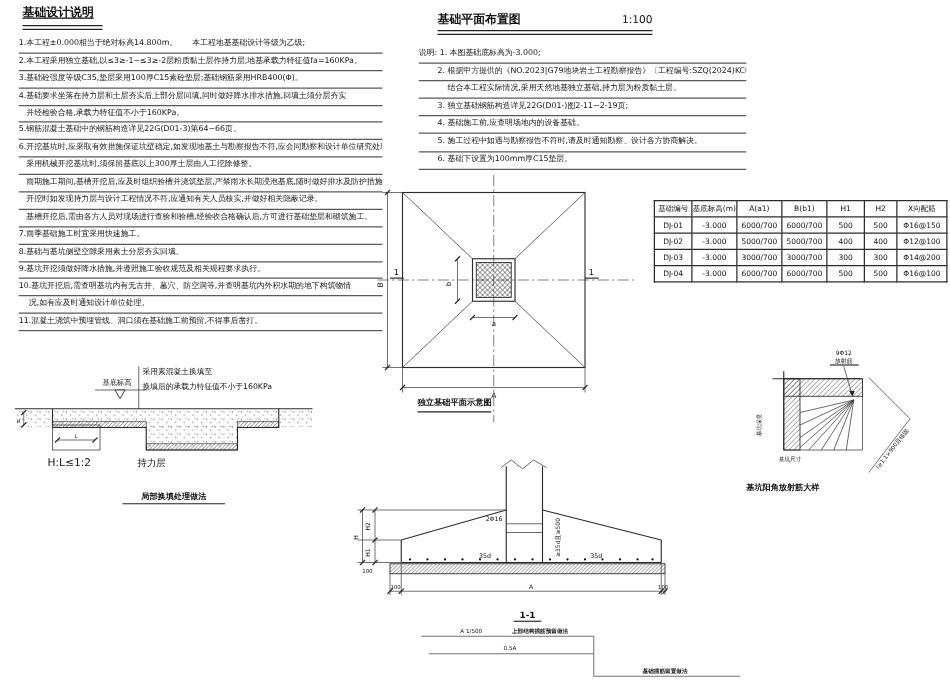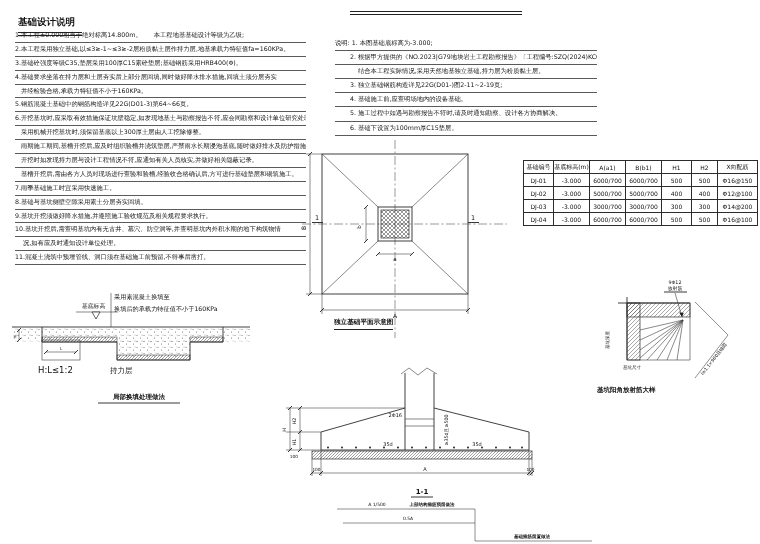--- a/index.html
+++ b/index.html
@@ -23,21 +23,21 @@
   .thin{fill:none;stroke:#3a3a3a;stroke-width:0.6;}
   .dim{fill:none;stroke:#444;stroke-width:0.6;}
   .cl line{stroke:#555;stroke-width:0.6;stroke-dasharray:9 2.5 2 2.5;fill:none;}
   .tick{stroke:#222;stroke-width:0.9;}
 </style>
 </head>
 <body>
 
 <div id="sheet">
 
-  <div class="abs" style="left:18px;top:16px;">
+  <div class="abs" style="left:18px;top:4px;text-decoration:underline;">
     <div class="ttl">基础设计说明</div>
     <div class="dbl" style="width:64px;margin-top:3px;"></div>
   </div>
   <div class="abs" style="left:15px;top:29px;width:291px;">
     <div class="note-line">1.本工程±0.000相当于绝对标高14.800m。      本工程地基基础设计等级为乙级;</div>
     <div class="note-line">2.本工程采用独立基础,以≤3≥-1~≤3≥-2层粉质黏土层作持力层,地基承载力特征值fa=160KPa。</div>
     <div class="note-line">3.基础砼强度等级C35,垫层采用100厚C15素砼垫层;基础钢筋采用HRB400(Φ)。</div>
     <div class="note-line">4.基础要求坐落在持力层和土层夯实后上部分层回填,同时做好降水排水措施,回填土须分层夯实</div>
     <div class="note-line">   并经检验合格,承载力特征值不小于160KPa。</div>
     <div class="note-line">5.钢筋混凝土基础中的钢筋构造详见22G(D01-3)第64~66页。</div>
@@ -48,20 +48,24 @@
     <div class="note-line">   基槽开挖后,需由各方人员对现场进行查验和验槽,经验收合格确认后,方可进行基础垫层和砌筑施工。</div>
     <div class="note-line">7.雨季基础施工时宜采用快速施工。</div>
     <div class="note-line">8.基础与基坑侧壁空隙采用素土分层夯实回填。</div>
     <div class="note-line">9.基坑开挖须做好降水措施,并遵照施工验收规范及相关规程要求执行。</div>
     <div class="note-line">10.基坑开挖后,需查明基坑内有无古井、墓穴、防空洞等,并查明基坑内外积水期的地下构筑物情</div>
     <div class="note-line">    况,如有应及时通知设计单位处理。</div>
     <div class="note-line">11.混凝土浇筑中预埋管线、洞口须在基础施工前预留,不得事后凿打。</div>
   </div>
 
   <div class="abs" style="left:350px;top:9px;width:172px;">
+    <div style="display:flex;justify-content:space-between;align-items:baseline;">
+      <span class="ttl">基础平面布置图</span>
+      <span style="font-size:8.5px;">1:100</span>
+    </div>
     <div class="dbl" style="width:172px;margin-top:2px;"></div>
   </div>
 
   <div class="abs rblock" style="left:335px;top:37px;width:262px;">
     <div class="note-line">说明: 1. 本图基础底标高为-3.000;</div>
     <div class="note-line ind">2. 根据甲方提供的《NO.2023|G79地块岩土工程勘察报告》〔工程编号:SZQ(2024)KC09L9〕,</div>
     <div class="note-line ind">    结合本工程实际情况,采用天然地基独立基础,持力层为粉质黏土层。</div>
     <div class="note-line ind">3. 独立基础钢筋构造详见22G(D01-)图2-11~2-19页;</div>
     <div class="note-line ind">4. 基础施工前,应查明场地内的设备基础。</div>
     <div class="note-line ind">5. 施工过程中如遇与勘察报告不符时,请及时通知勘察、设计各方协商解决。</div>

